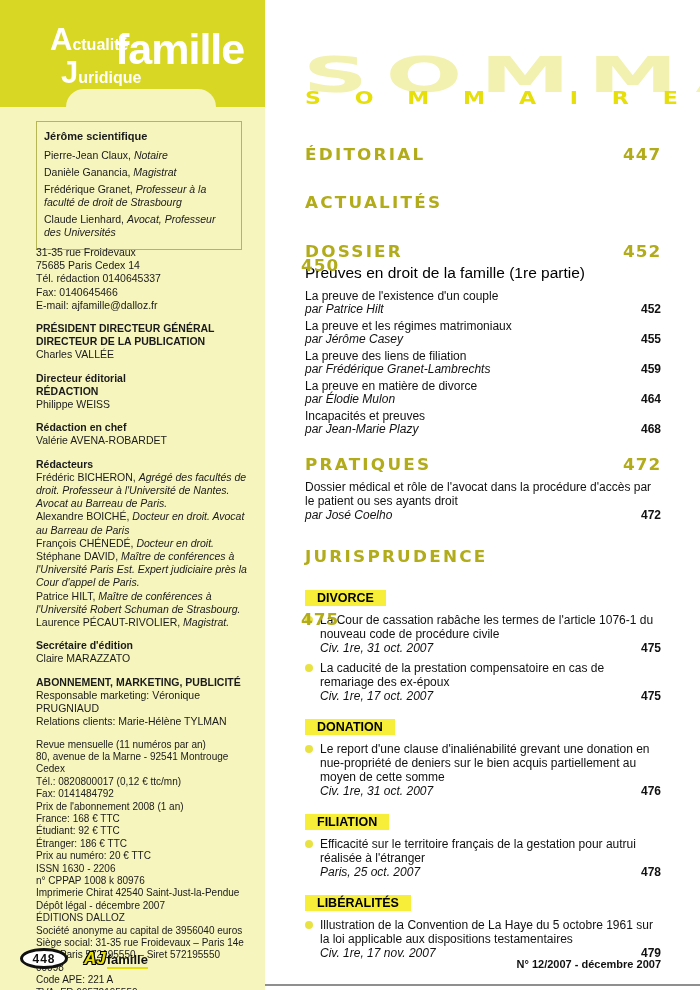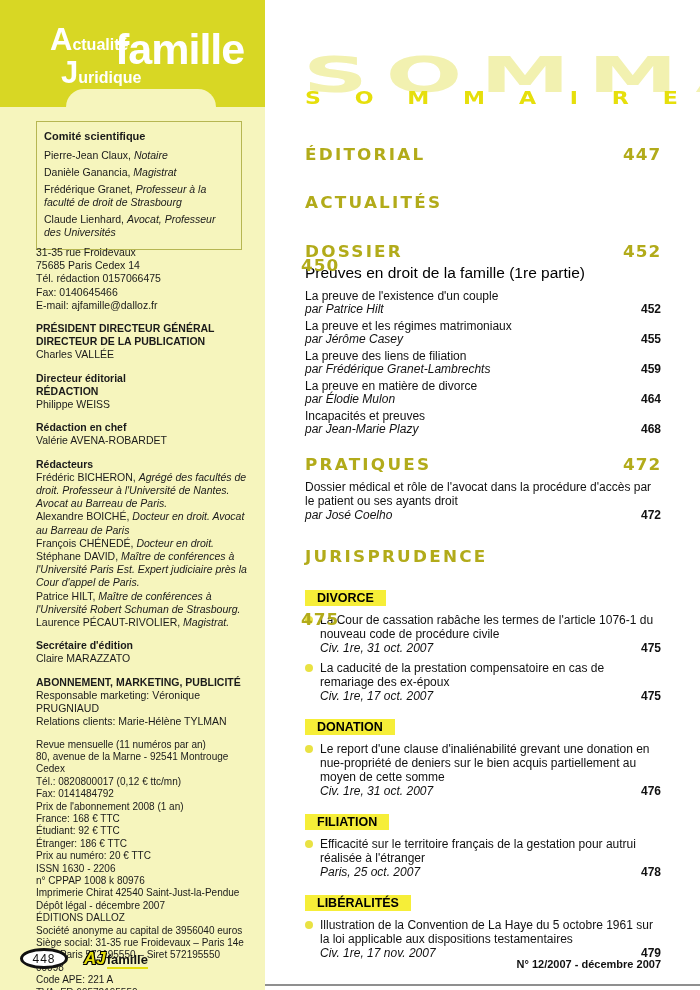--- a/index.html
+++ b/index.html
@@ -18,21 +18,21 @@
   .m-brand{position:absolute;left:115px;top:28px;font-size:43px;font-weight:bold;color:#fff;letter-spacing:-1px;line-height:1;}
   .committee-box{position:absolute;left:36px;top:121px;width:190px;border:1px solid #b6b652;padding:8px 7px 6px 7px;font-size:10.5px;line-height:13px;color:#1a1a1a;}
   .committee-title{font-weight:bold;font-size:11px;margin-bottom:6px;}
   .member{margin-bottom:4px;}
   .member em{font-style:italic;}
   .sidebar-flow{position:absolute;left:36px;top:246px;width:214px;font-size:10.5px;line-height:13.2px;color:#1a1a1a;}
   .blk{margin-bottom:10px;}
   .b{font-weight:bold;}
   .pub{font-size:10px;line-height:12.4px;}
   .footer-left{position:absolute;left:20px;top:948px;display:flex;align-items:center;gap:16px;}
-  .page-oval{width:42px;height:15px;background:#fff;border:3px solid #111;border-radius:50%;display:flex;align-items:center;justify-content:center;font-weight:normal;font-size:12px;letter-spacing:1px;color:#111;}
+  .page-oval{width:42px;height:15px;background:#fff;border:3px solid #111;border-radius:50%;display:flex;align-items:center;justify-content:center;font-weight:bold;font-size:12px;letter-spacing:1px;color:#111;}
   .aj-logo{display:flex;align-items:baseline;gap:1px;}
   .aj{font-size:17px;font-weight:bold;font-style:italic;color:#e5de0a;
       text-shadow:-1px -1px 0 #000,1px -1px 0 #000,-1px 1px 0 #000,1px 1px 0 #000;}
   .fam{font-size:13px;font-weight:bold;color:#111;border-bottom:2px solid #e5de0a;}
   
   .somm-large{position:absolute;left:303px;top:50px;font-family:"DejaVu Sans",sans-serif;
     font-size:50px;font-weight:bold;line-height:1;color:#f2f1b0;letter-spacing:10px;
     transform:scaleX(1.8);transform-origin:left top;white-space:nowrap;}
   .somm-small{position:absolute;left:305px;top:90px;font-family:"DejaVu Sans",sans-serif;
     font-size:17px;font-weight:bold;line-height:1;color:#e6df0b;letter-spacing:26px;
@@ -80,32 +80,32 @@
   <div class="masthead">
     <div class="masthead-text">
       <div><span class="m-big">A</span><span class="m-small">ctualité</span></div>
       <div class="m-line2"><span class="m-big">J</span><span class="m-small">uridique</span></div>
     </div>
     <div class="m-brand">famille</div>
     <div class="masthead-curve"></div>
   </div>
 
   <div class="committee-box">
-    <div class="committee-title">Comité scientifique</div>
+    <div class="committee-title">Jérôme scientifique</div>
     <div class="member"><span>Pierre-Jean Claux,</span> <em>Notaire</em></div>
     <div class="member"><span>Danièle Ganancia,</span> <em>Magistrat</em></div>
     <div class="member"><span>Frédérique Granet,</span> <em>Professeur à la faculté de droit de Strasbourg</em></div>
     <div class="member"><span>Claude Lienhard,</span> <em>Avocat, Professeur des Universités</em></div>
   </div>
 
   <div class="sidebar-flow">
     <div class="blk">
       <div>31-35 rue Froidevaux</div>
       <div>75685 Paris Cedex 14</div>
-      <div>Tél. rédaction 0157066475</div>
+      <div>Tél. rédaction 0140645337</div>
       <div>Fax: 0140645466</div>
       <div>E-mail: ajfamille@dalloz.fr</div>
     </div>
     <div class="blk">
       <div class="b">PRÉSIDENT DIRECTEUR GÉNÉRAL</div>
       <div class="b">DIRECTEUR DE LA PUBLICATION</div>
       <div>Charles VALLÉE</div>
     </div>
     <div class="blk">
       <div class="b">Directeur éditorial</div>

